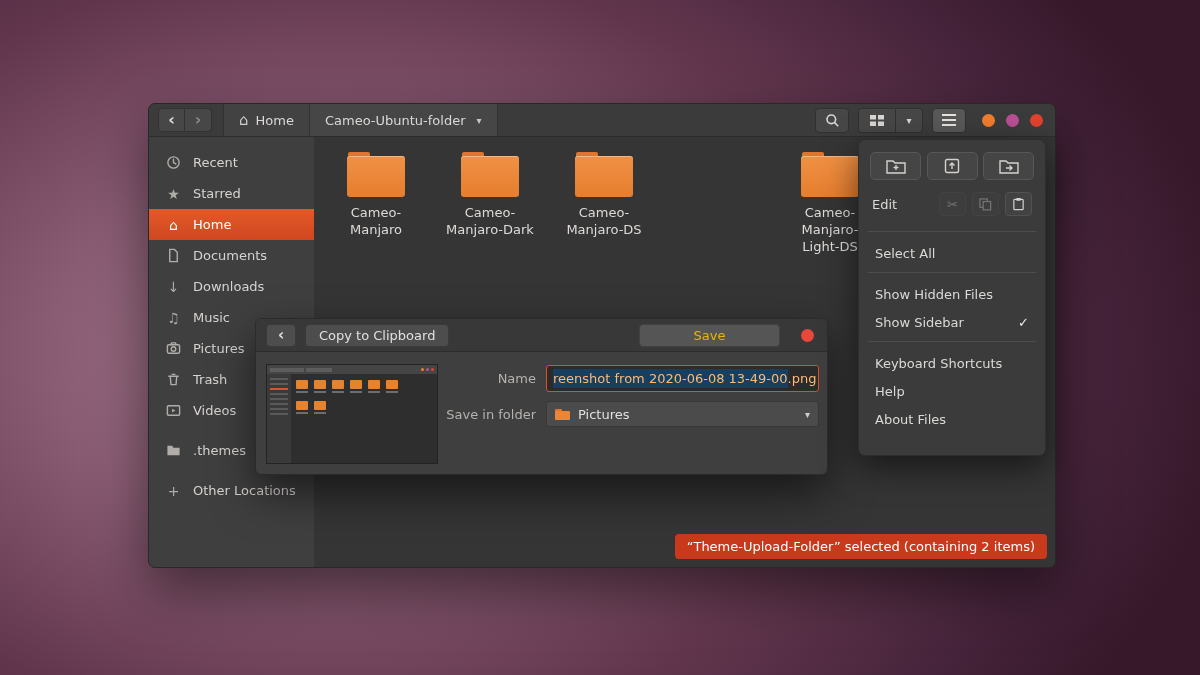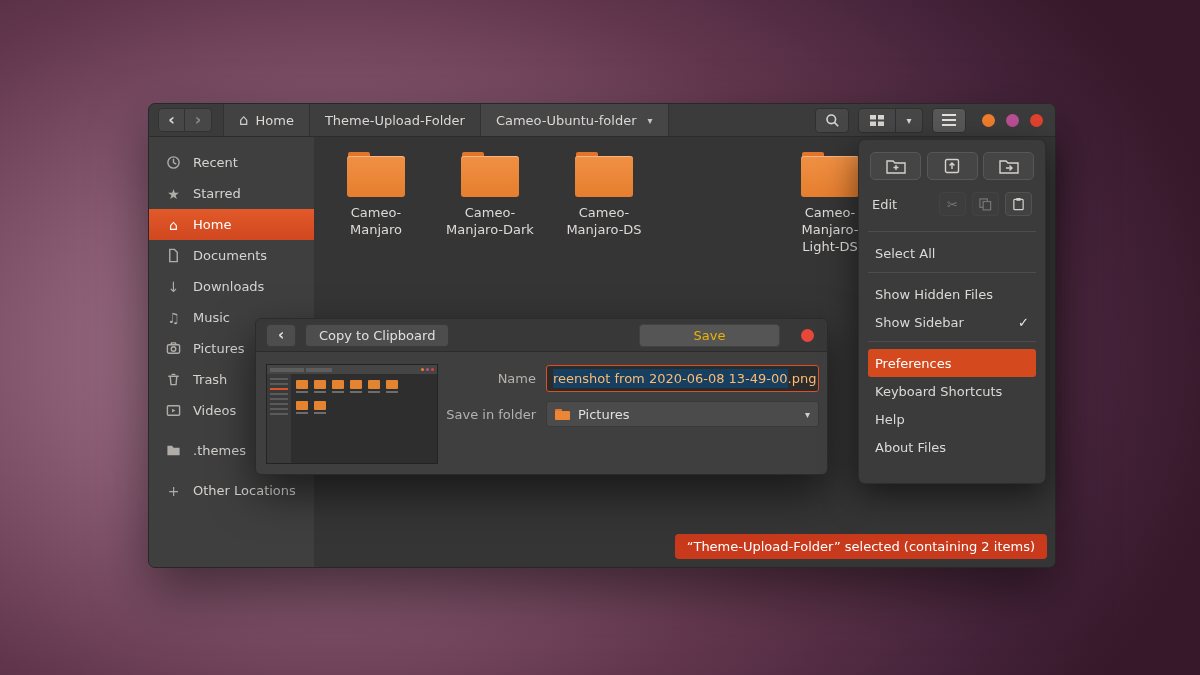--- a/index.html
+++ b/index.html
@@ -191,23 +191,20 @@
           </div>
         <div class="navbtn fwd">
             <span>›</span>
           </div>
       </div>
       <div class="crumbs">
         <div class="crumb crumb-home">
           <span class="homeglyph">⌂</span>
           <span>Home</span>
         </div>
-        <div class="crumb crumb-mid">
-          <span>Theme-Upload-Folder</span>
-        </div>
         <div class="crumb crumb-active">
           <span>Cameo-Ubuntu-folder</span>
           <span class="caret">▾</span>
         </div>
       </div>
       <div class="tb-right">
         <div class="tbbtn search-btn">
           <svg width="15" height="15" viewBox="0 0 15 15">
               <circle cx="6.3" cy="6.3" r="4.3" fill="none" stroke="#d8d5d2" stroke-width="1.6"></circle>
               <line x1="9.6" y1="9.6" x2="13.2" y2="13.2" stroke="#d8d5d2" stroke-width="1.6"></line>
@@ -397,23 +394,20 @@
     <div class="msep"></div>
     <div class="mitem">
         <span>Show Hidden Files</span>
       </div>
     <div class="mitem">
       <span>Show Sidebar</span>
       <span class="grow"></span>
       <span class="mcheck">✓</span>
     </div>
     <div class="msep"></div>
-    <div class="mitem hl">
-        <span>Preferences</span>
-      </div>
     <div class="mitem">
         <span>Keyboard Shortcuts</span>
       </div>
     <div class="mitem">
         <span>Help</span>
       </div>
     <div class="mitem">
         <span>About Files</span>
       </div>
   </div>

